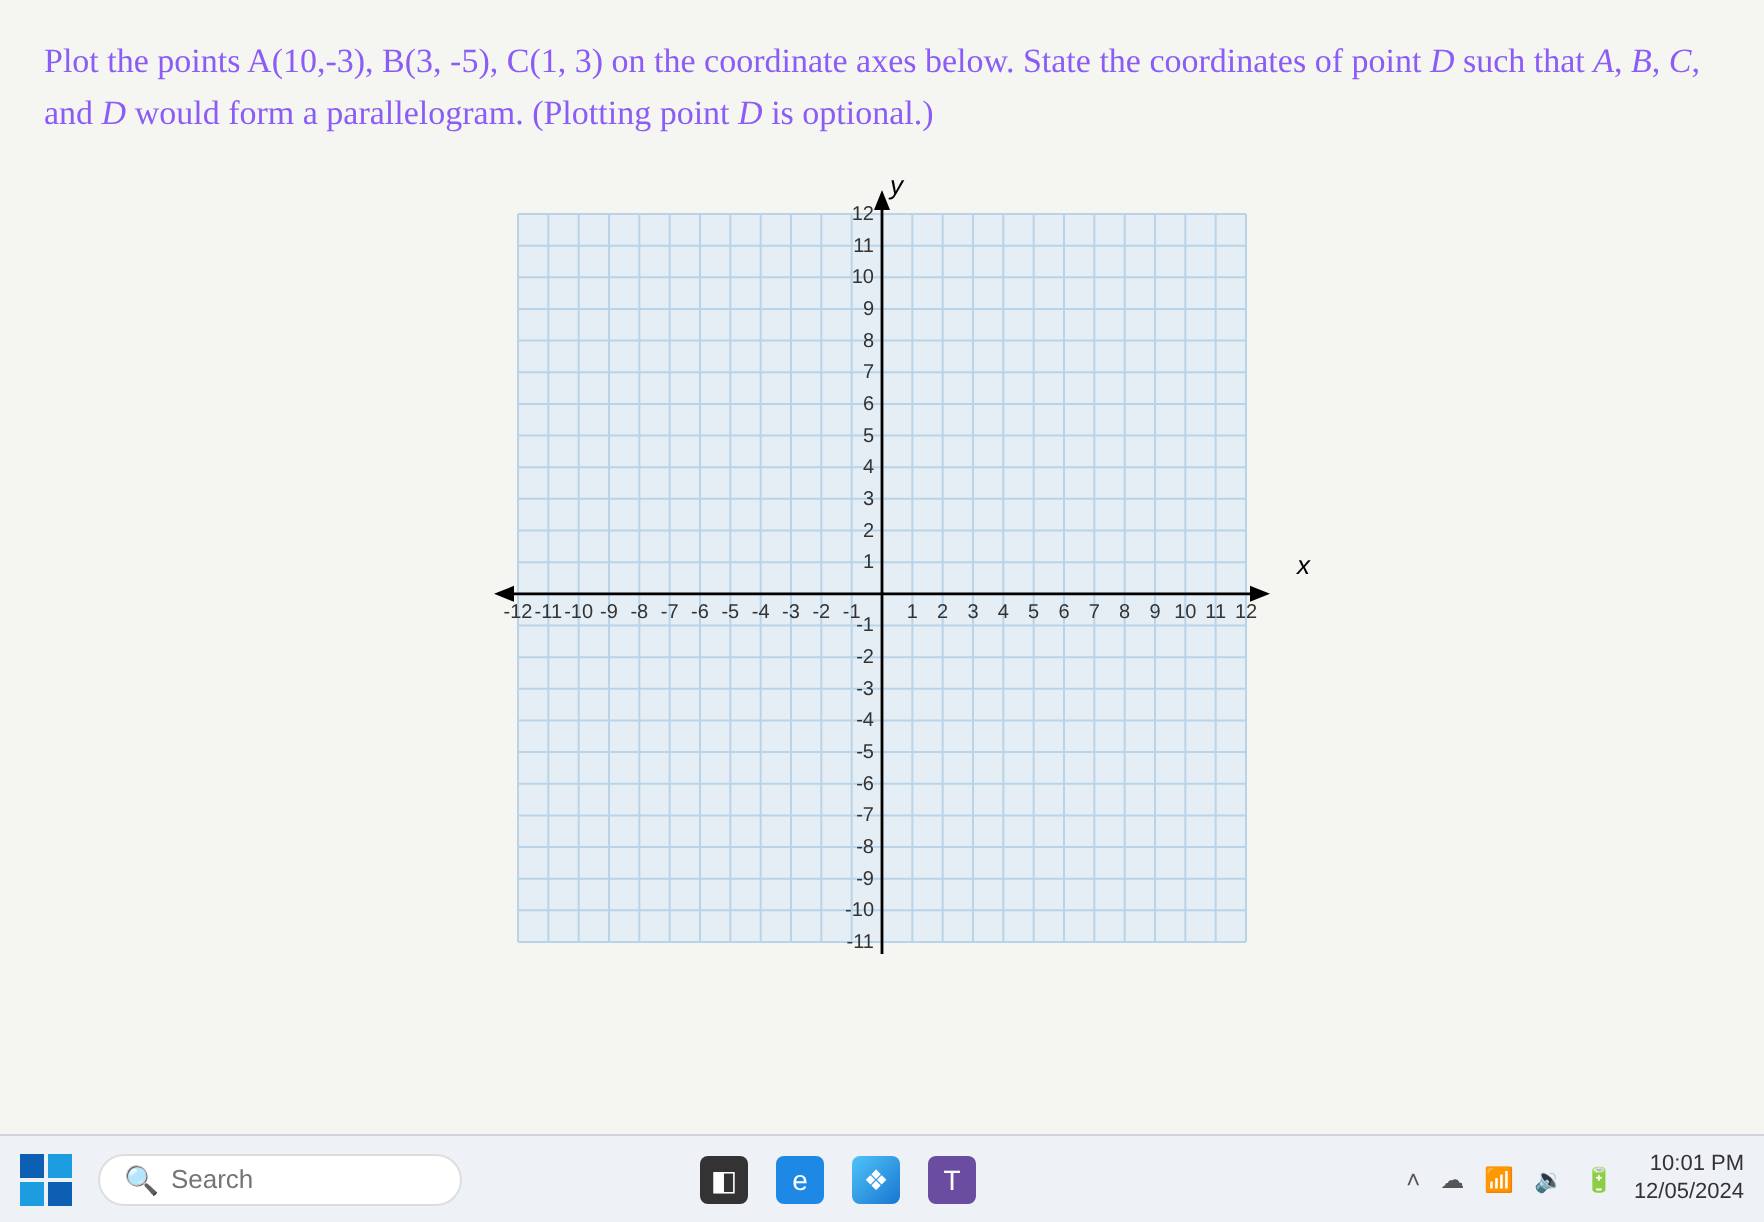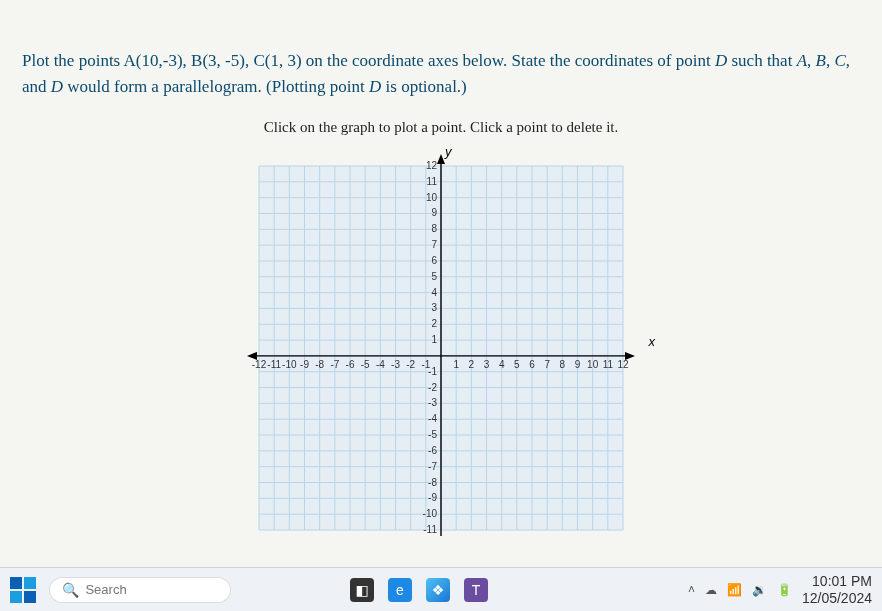--- a/index.html
+++ b/index.html
@@ -10,23 +10,22 @@
     height: 611px;
     overflow: hidden;
     position: relative;
   }
   .page {
     padding: 18px 22px 0 22px;
   }
   .question {
     font-size: 17px;
     line-height: 1.55;
-    color: #0c4a6e;
+    color: #8b5cf6;
     margin-bottom: 18px;
-    margin-top: 30px;
   }
   .instruction {
     font-size: 15px;
     text-align: center;
     margin-bottom: 12px;
     color: #222;
   }
   .graph-wrap {
     display: flex;
     justify-content: center;
@@ -105,28 +104,27 @@
   }
   .ticon {
     width:24px; height:24px; border-radius:4px;
     display:flex; align-items:center; justify-content:center;
     font-size:14px; color:#fff;
   }
   .tray {
     margin-left:auto; display:flex; align-items:center; gap:10px;
     color:#555; font-size:12px;
   }
-  .clock { text-align:right; font-size:14px; line-height:1.2; color:#333;}
+  .clock { text-align:right; font-size:11px; line-height:1.2; color:#333;}
 </style>
 </head>
 <body>
 
 <div class="page">
   <p class="question">Plot the points A(10,-3), B(3, -5), C(1, 3) on the coordinate axes below. State the coordinates of point <i>D</i> such that <i>A</i>, <i>B</i>, <i>C</i>, and <i>D</i> would form a parallelogram. (Plotting point <i>D</i> is optional.)</p>
-  <p class="instruction">Click on the graph to plot a point. Click a point to delete it.</p>
 
   <div class="graph-wrap">
     <div class="graph">
       <span class="y-label">y</span>
       <span class="x-label">x</span>
       <svg id="graph-svg" width="400" height="400" viewBox="0 0 400 400">
           <rect x="18" y="18" width="364" height="364" class="grid-bg"></rect>
           <line x1="18" y1="382" x2="18" y2="18" class="grid"></line>
           <line x1="33.166666666666664" y1="382" x2="33.166666666666664" y2="18" class="grid"></line>
           <line x1="48.33333333333333" y1="382" x2="48.33333333333333" y2="18" class="grid"></line>

